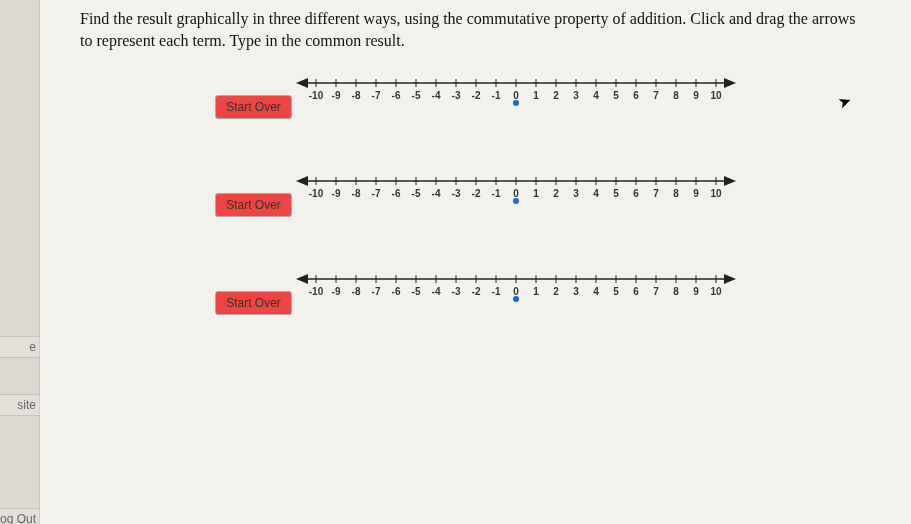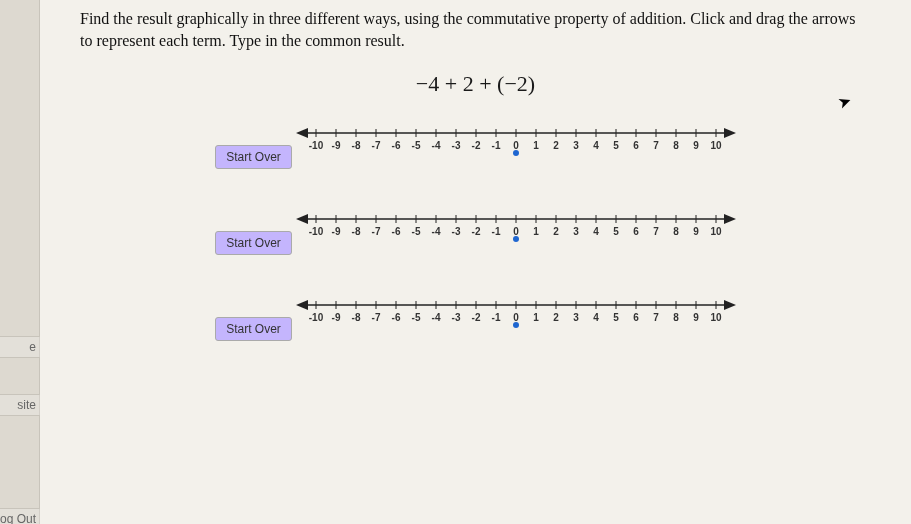--- a/index.html
+++ b/index.html
@@ -57,25 +57,25 @@
 }
 .nl-block {
   text-align: center;
   margin-bottom: 26px;
 }
 .start-over {
   display: inline-block;
   font-family: Arial, sans-serif;
   font-size: 12px;
   color: #333;
-  background: #c4b5fd;
+  background: #ef4444;
   border: 1px solid #aaa;
   border-radius: 3px;
   padding: 4px 10px;
-  margin-bottom: 12px;
+  margin-bottom: 24px;
   cursor: pointer;
 }
 .numberline {
   display: inline-block;
   position: relative;
   font-weight: bold;
 }
 svg.nline { display: block; }
 .tick-label {
   font-family: Arial, sans-serif;
@@ -95,21 +95,20 @@
 <body>
 
 <div class="sidebar">
   <div class="sidebar-item e">e</div>
   <div class="sidebar-item site">site</div>
   <div class="sidebar-item logout">Log Out</div>
 </div>
 
 <div class="content">
   <div class="question">Find the result graphically in three different ways, using the commutative property of addition. Click and drag the arrows to represent each term. Type in the common result.</div>
-  <div class="expression">−4 + 2 + (−2)</div>
 
   <div class="nl-block">
     <button class="start-over">Start Over</button>
     <div class="numberline"><svg class="nline" width="440" height="40">
           <line x1="6" y1="12" x2="434" y2="12" stroke="#222" stroke-width="1.5"></line>
           <polygon points="0,12 12,7 12,17" fill="#222"></polygon>
           <polygon points="440,12 428,7 428,17" fill="#222"></polygon>
           <line x1="20" x2="20" y1="8" y2="16" stroke="#222" stroke-width="1"></line>
           <text x="20" y="28" text-anchor="middle" class="tick-label">-10</text>
           <line x1="40" x2="40" y1="8" y2="16" stroke="#222" stroke-width="1"></line>

